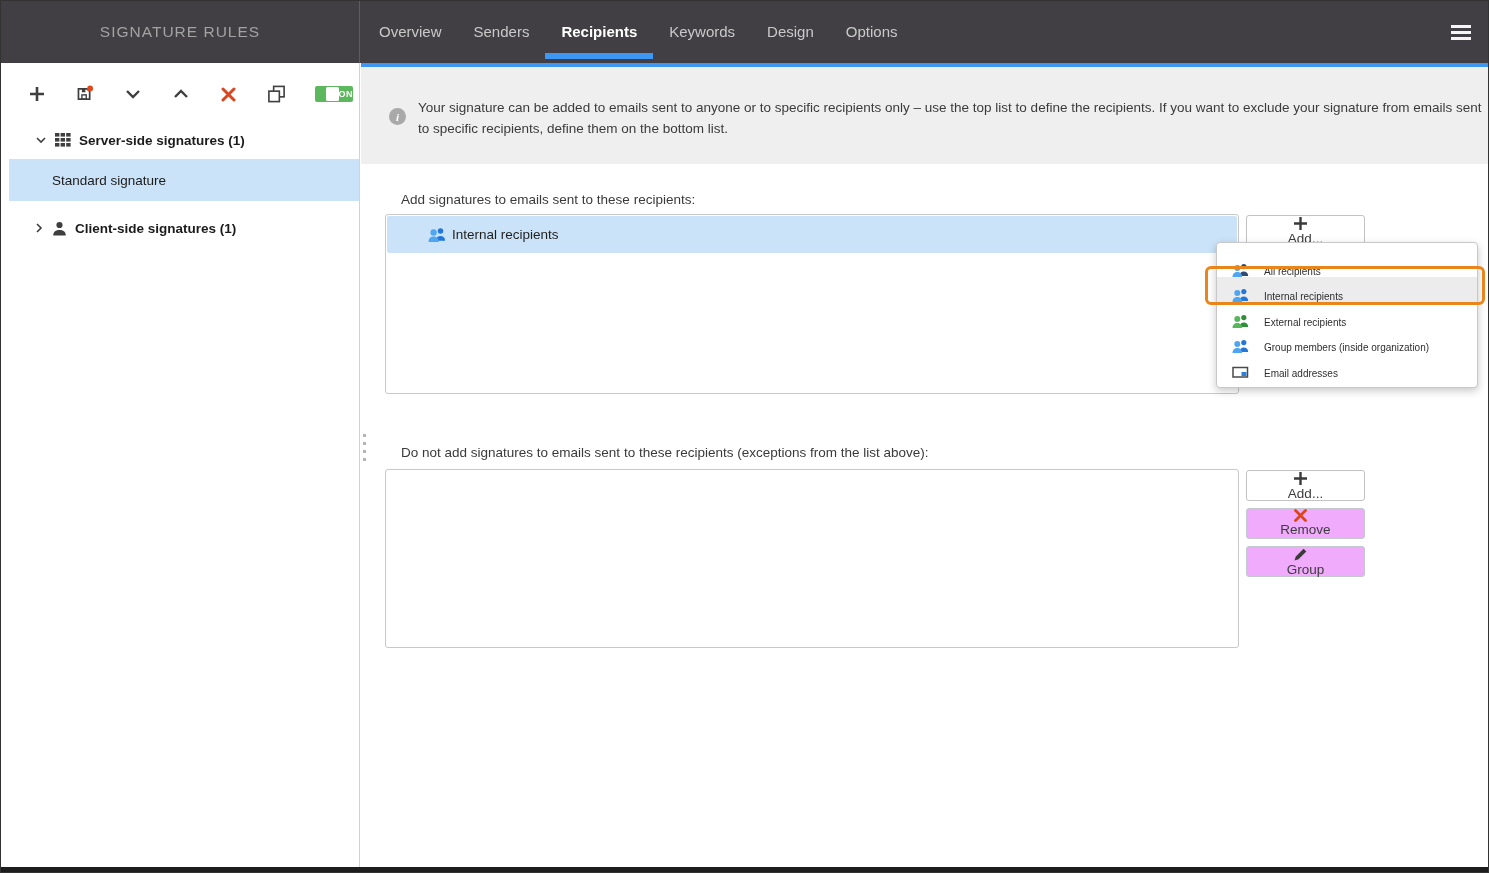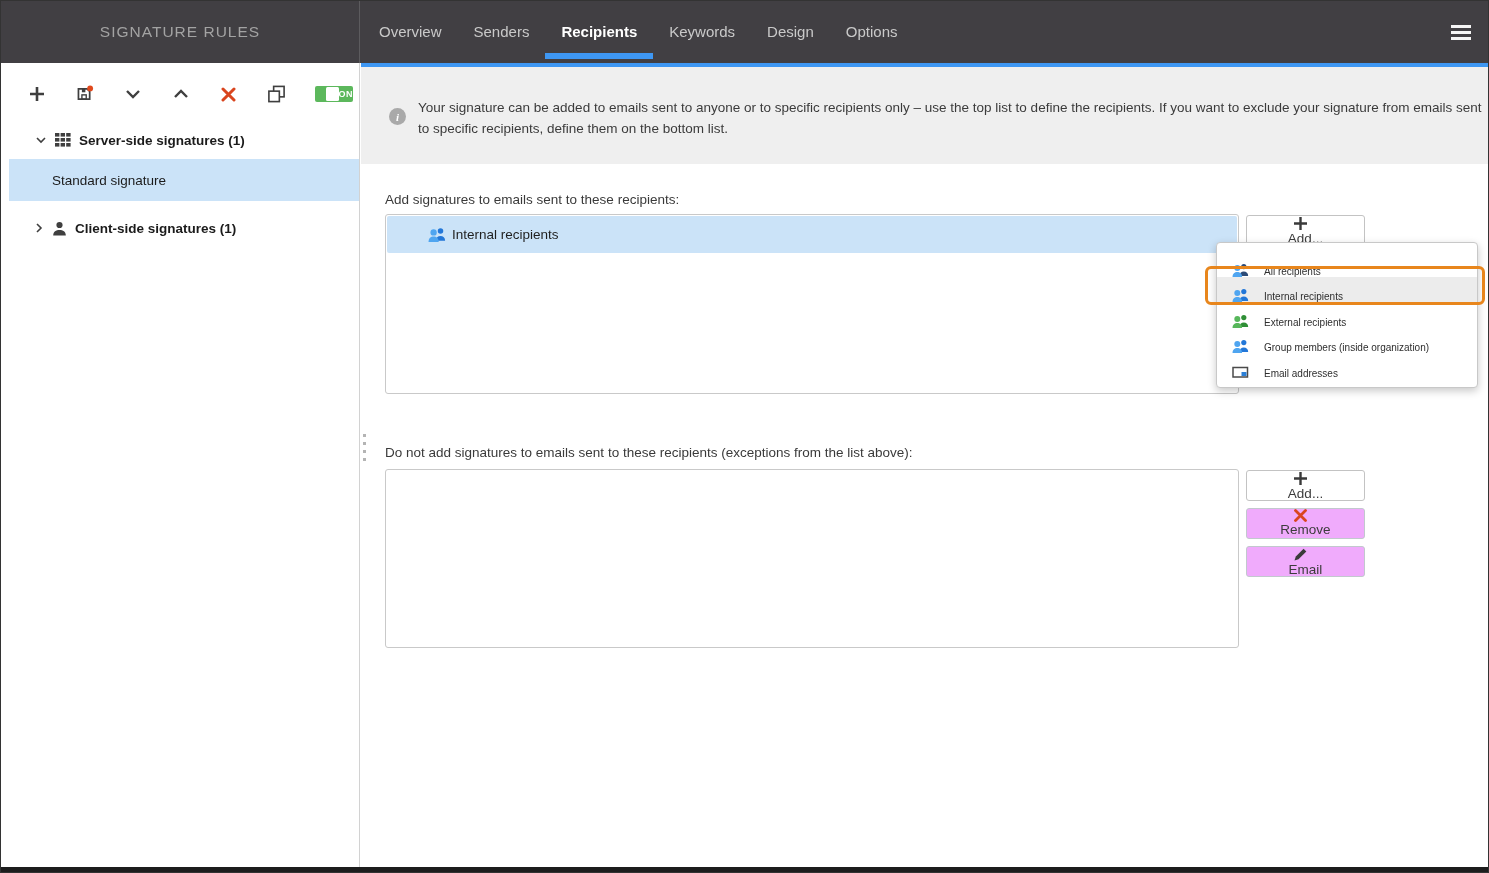--- a/index.html
+++ b/index.html
@@ -48,21 +48,21 @@
   
   .main { position:absolute; top:66px; left:360px; right:0; bottom:5px; background:#fff; }
   .banner { position:absolute; top:0; left:0; right:0; height:97px; background:#efefef; }
   .banner .info-ic {
     position:absolute; left:28px; top:41px; width:17px; height:17px; border-radius:50%;
     background:#a9a9a9; color:#fff; font-size:11px; font-weight:700; font-style:italic;
     display:flex; align-items:center; justify-content:center; font-family:"Liberation Serif", serif;
   }
   .banner .btext { position:absolute; left:57px; top:30px; width:1070px; font-size:13.5px; line-height:21px; color:#3b3b3b; }
 
-  .section-label { position:absolute; left:24px; font-size:13.5px; color:#3a3a3a; white-space:nowrap; }
+  .section-label { position:absolute; left:40px; font-size:13.5px; color:#3a3a3a; white-space:nowrap; }
   .listbox { position:absolute; left:24px; width:854px; background:#fff; border:1px solid #c9c9c9; border-radius:3px; }
   .list-row-selected {
     position:absolute; top:1px; left:1px; right:1px; height:37px; background:#cbe3f8; border-radius:2px;
     display:flex; align-items:center; padding-left:41px; font-size:13.5px; color:#1f1f1f; cursor:pointer;
   }
   .list-row-selected .plabel { margin-left:6px; }
 
   .btn {
     position:absolute; left:885px; width:119px; height:31px; border-radius:3px;
     display:flex; align-items:center; justify-content:flex-start; font-size:13.5px; color:#3c3c3c;
@@ -312,19 +312,19 @@
           </svg>
       </span>
       <span>Remove</span>
     </div>
     <div class="btn gray" style="top:479px;">
       <span class="bicon">
         <svg width="15" height="15" viewBox="0 0 15 15">
             <path d="M1.5 13.5l1.3-4L10.6 1.7l2.7 2.7-7.8 7.8-4 1.3z" fill="#3a3a3a"></path>
           </svg>
       </span>
-      <span>Email</span>
+      <span>Group</span>
     </div>
 
   </div>
 
   <div class="frame-bottom"></div>
 </div>
 
 </body></html>

